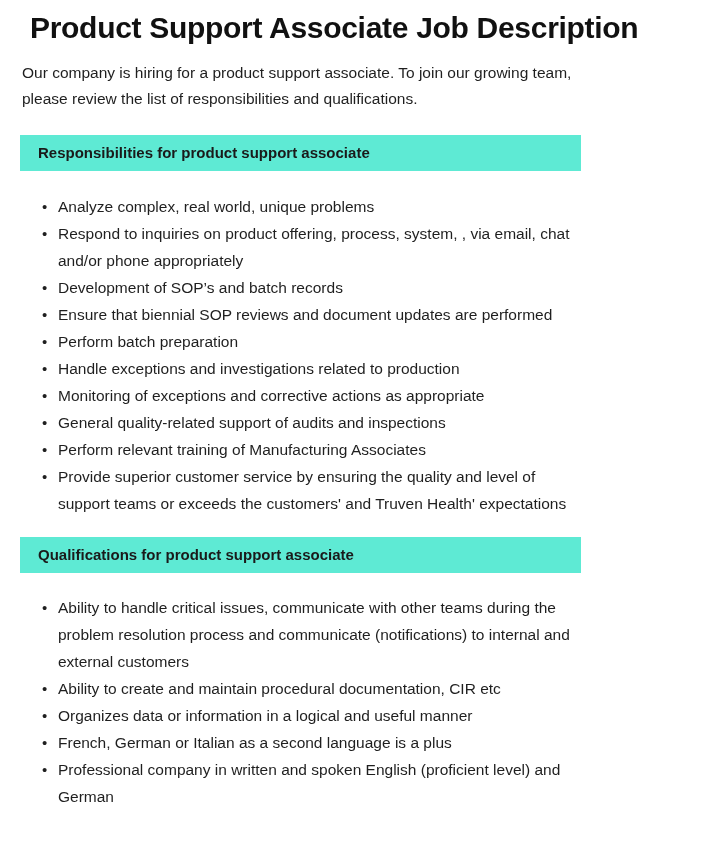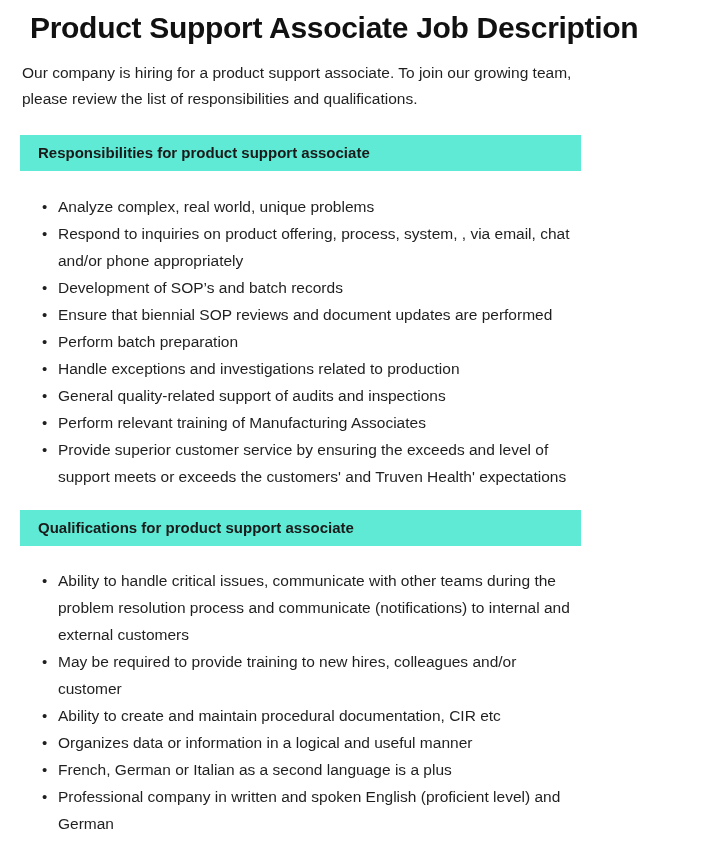--- a/index.html
+++ b/index.html
@@ -107,31 +107,31 @@
 
   <section class="section">
     <div class="section-header responsibilities">Responsibilities for product support associate</div>
     <ul class="item-list responsibilities-list">
         <li>Analyze complex, real world, unique problems</li>
         <li>Respond to inquiries on product offering, process, system, , via email, chat and/or phone appropriately</li>
         <li>Development of SOP’s and batch records</li>
         <li>Ensure that biennial SOP reviews and document updates are performed</li>
         <li>Perform batch preparation</li>
         <li>Handle exceptions and investigations related to production</li>
+        <li>Monitoring of exceptions and corrective actions as appropriate</li>
         <li>General quality-related support of audits and inspections</li>
         <li>Perform relevant training of Manufacturing Associates</li>
-        <li>Provide superior customer service by ensuring the exceeds and level of support meets or exceeds the customers' and Truven Health' expectations</li>
+        <li>Provide superior customer service by ensuring the quality and level of support teams or exceeds the customers' and Truven Health' expectations</li>
       </ul>
   </section>
 
   <section class="section">
     <div class="section-header qualifications">Qualifications for product support associate</div>
     <ul class="item-list qualifications-list">
         <li>Ability to handle critical issues, communicate with other teams during the problem resolution process and communicate (notifications) to internal and external customers</li>
-        <li>May be required to provide training to new hires, colleagues and/or customer</li>
         <li>Ability to create and maintain procedural documentation, CIR etc</li>
         <li>Organizes data or information in a logical and useful manner</li>
         <li>French, German or Italian as a second language is a plus</li>
         <li>Professional company in written and spoken English (proficient level) and German</li>
       </ul>
   </section>
 
 </div>
 
 </body></html>

